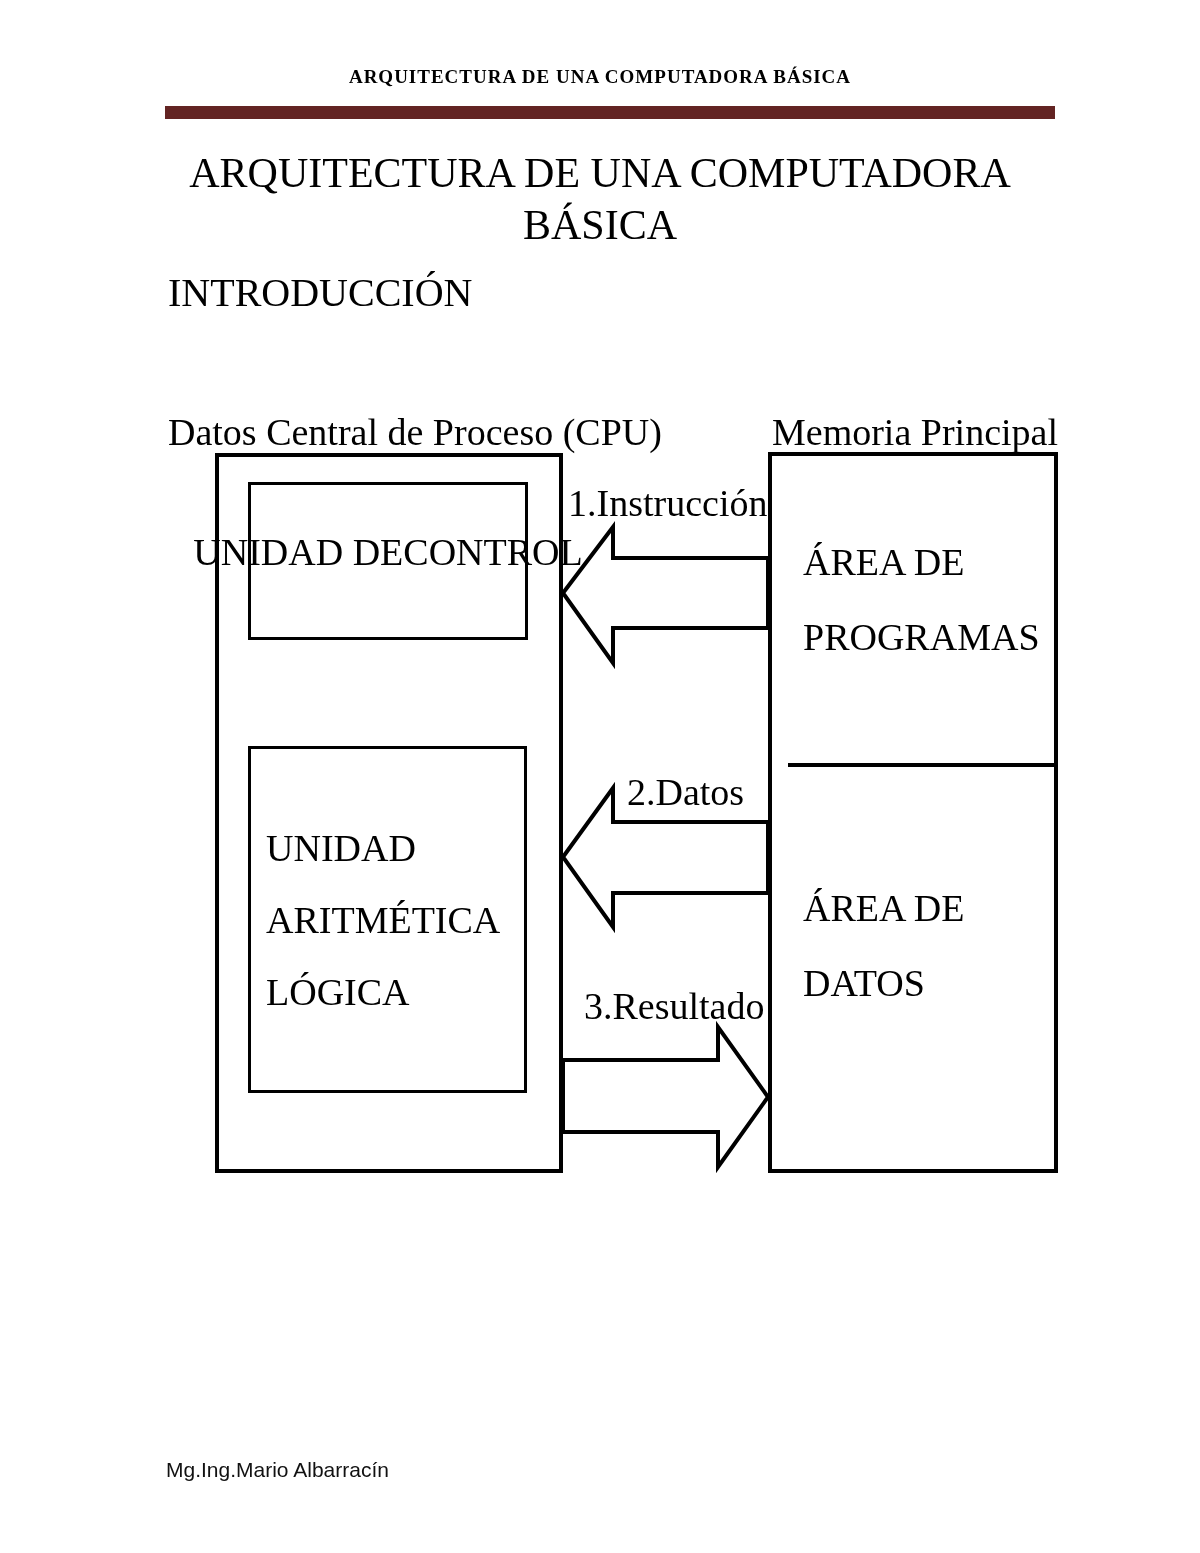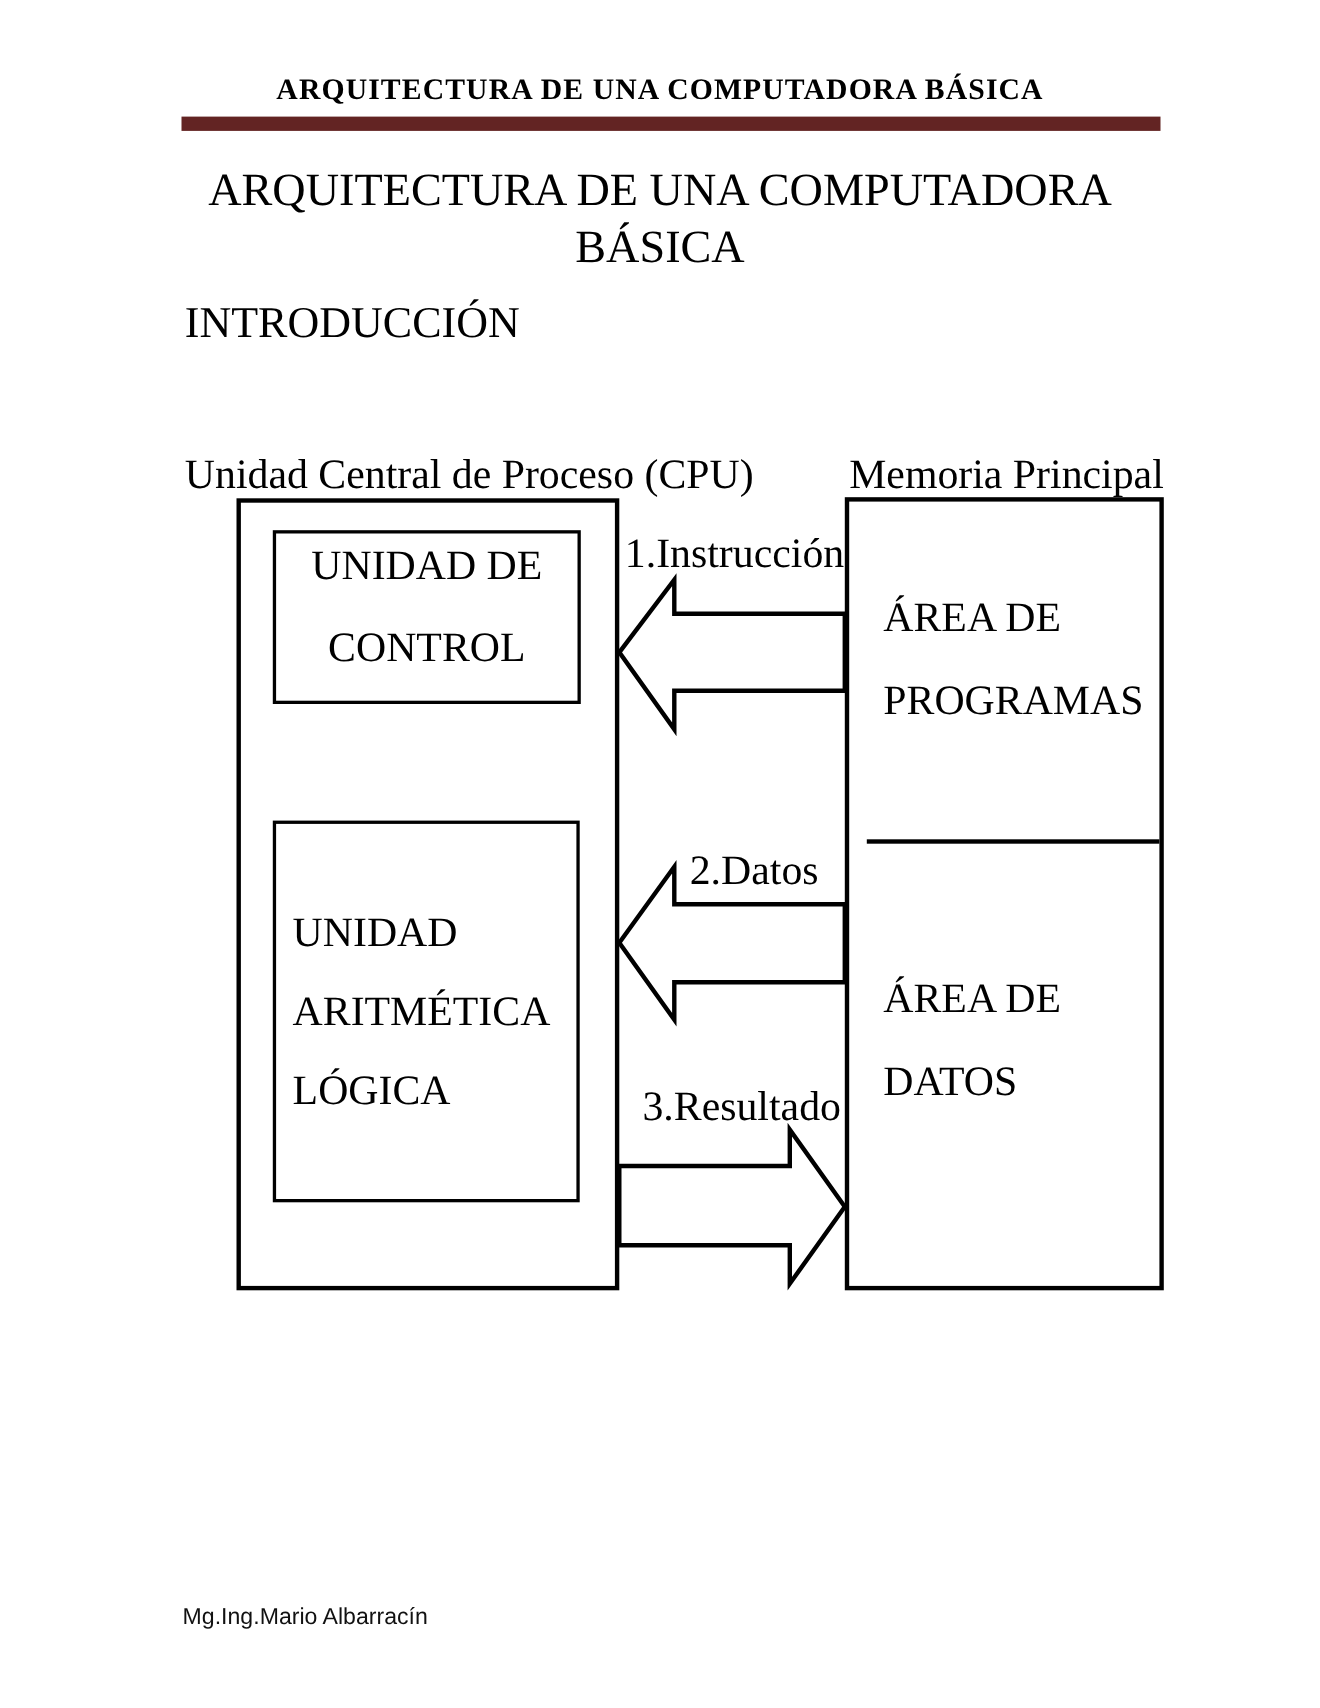--- a/index.html
+++ b/index.html
@@ -12,21 +12,21 @@
     color:#000000;
     font-family:"Liberation Serif","DejaVu Serif",serif;
     overflow:hidden;
   }
 
   
   .running-head {
     position:absolute; top:66px; left:0; width:100%;
     text-align:center;
     font-weight:bold;
-    font-size:27px;
+    font-size:19px;
     letter-spacing:1px;
     white-space:nowrap;
   }
   .accent-bar {
     position:absolute; top:106px; left:165px;
     width:890px; height:13px;
     background:#632423;
   }
 
   
@@ -59,21 +59,21 @@
   .box {
     position:absolute;
     border:4px solid #000;
     box-sizing:border-box;
     background:transparent;
   }
   .cpu-box { left:215px; top:453px; width:348px; height:720px; }
   .control-box {
     left:248px; top:482px; width:280px; height:158px;
     border-width:3px;
-    display:flex; flex-direction:column; justify-content:center; align-items:center;
+    display:flex; flex-direction:row; justify-content:center; align-items:center;
     text-align:center;
     padding-bottom:18px;
     font-size:38px; line-height:75px;
   }
   .alu-box {
     left:248px; top:746px; width:279px; height:347px;
     border-width:3px;
     display:flex; flex-direction:column; justify-content:center;
     padding-left:15px;
     font-size:38px; line-height:72px;
@@ -131,21 +131,21 @@
   <div class="running-head">ARQUITECTURA DE UNA COMPUTADORA BÁSICA</div>
   <div class="accent-bar"></div>
 
   <div class="doc-title">
     <div>ARQUITECTURA DE UNA COMPUTADORA</div>
     <div>BÁSICA</div>
   </div>
 
   <h2 class="section-heading">INTRODUCCIÓN</h2>
 
-  <div class="dg-label cpu-label">Unidad Central de Proceso (CPU)</div>
+  <div class="dg-label cpu-label">Datos Central de Proceso (CPU)</div>
   <div class="dg-label memory-label">Memoria Principal</div>
 
   <div class="arrow-label lbl-instruccion">1.Instrucción</div>
   <div class="arrow-label lbl-datos">2.Datos</div>
   <div class="arrow-label lbl-resultado">3.Resultado</div>
 
   <div class="box cpu-box"></div>
 
   <div class="box control-box">
     <div class="box-line">UNIDAD DE</div>

